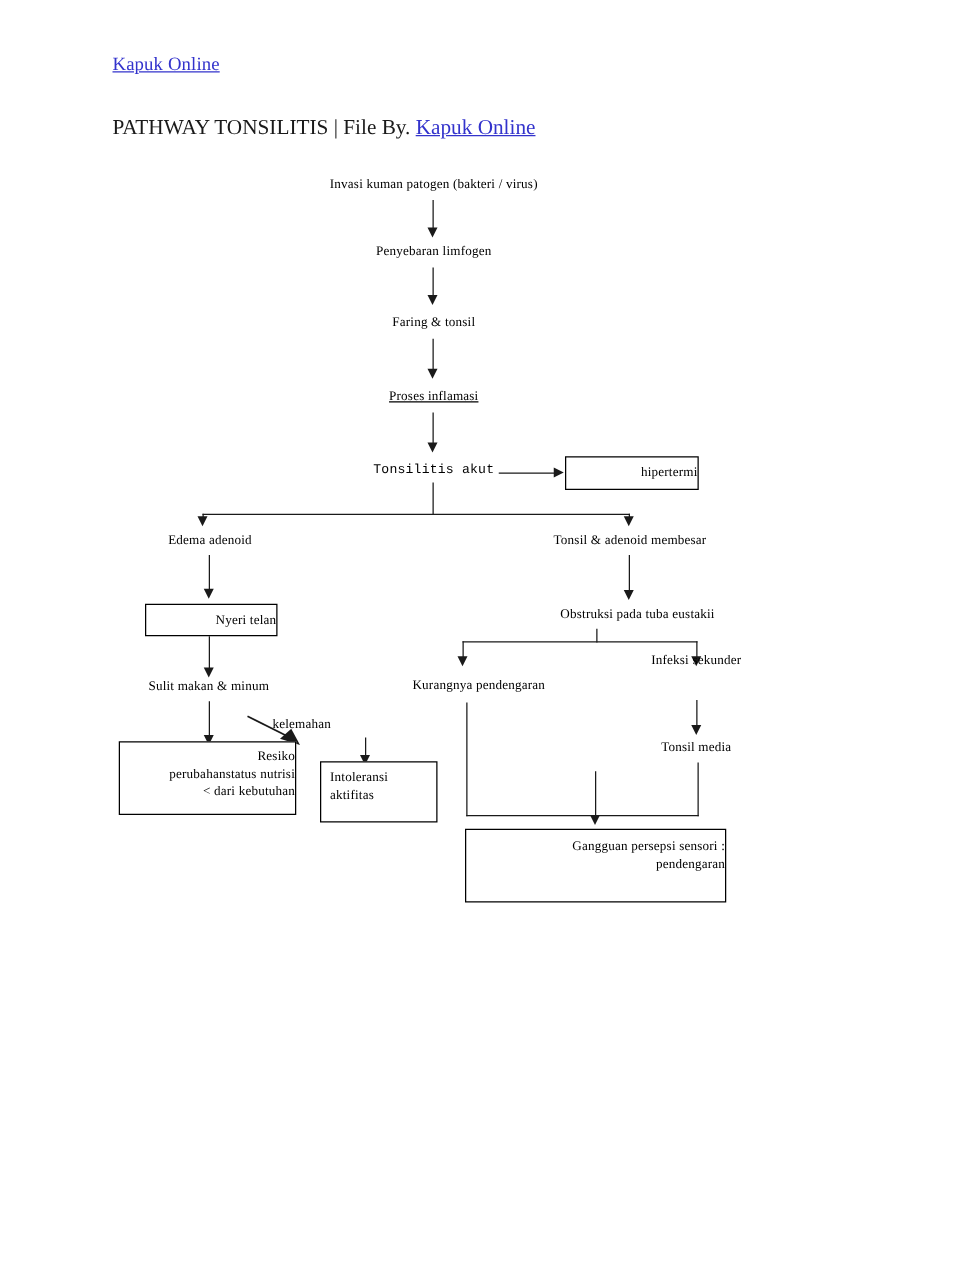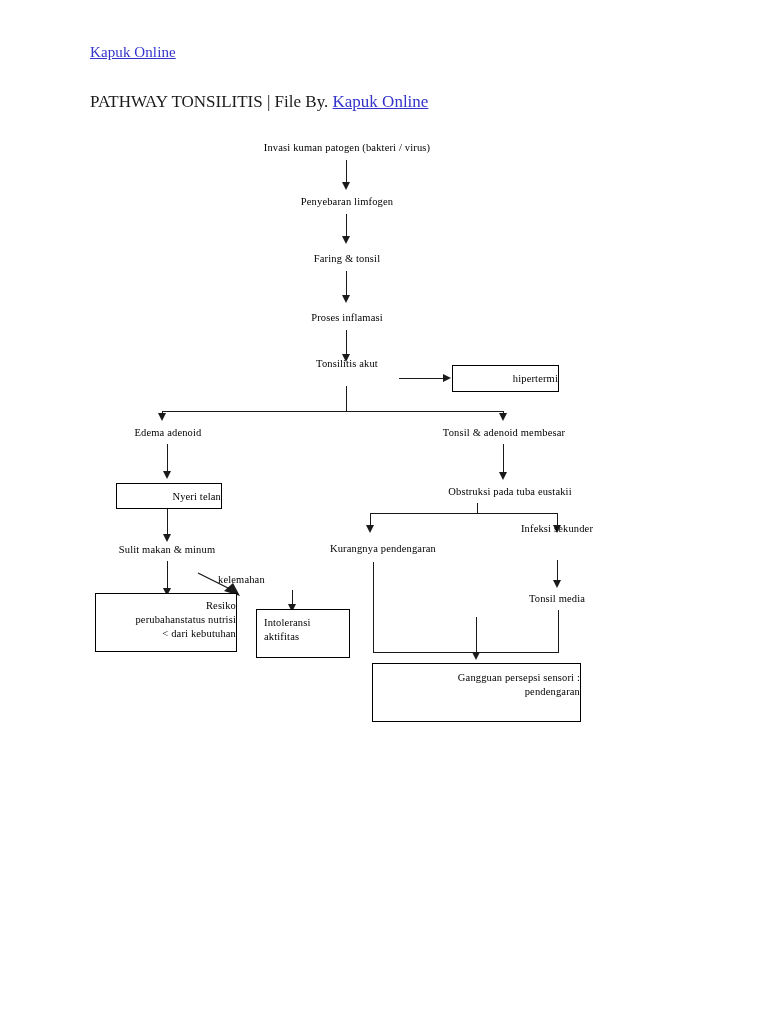--- a/index.html
+++ b/index.html
@@ -133,26 +133,26 @@
   <div class="node center" style="left:347px; top:195px;">Penyebaran limfogen</div>
 
   <div class="vline" style="left:346px; top:214px; height:26px;"></div>
   <div class="arrow-down" style="left:342px; top:236px;"></div>
 
   <div class="node center" style="left:347px; top:252px;">Faring &amp; tonsil</div>
 
   <div class="vline" style="left:346px; top:271px; height:28px;"></div>
   <div class="arrow-down" style="left:342px; top:295px;"></div>
 
-  <div class="node center" style="left:347px; top:311px;">Proses inflamasi</div>
+  <div class="node center" style="left:347px; top:311px;text-decoration:underline;">Proses inflamasi</div>
 
   <div class="vline" style="left:346px; top:330px; height:28px;"></div>
   <div class="arrow-down" style="left:342px; top:354px;"></div>
 
-  <div class="node center" style="left:347px; top:357px;">Tonsilitis akut</div>
+  <div class="node center" style="left:347px; top:370px;font-family:Liberation Mono, monospace;">Tonsilitis akut</div>
 
   <div class="hline" style="left:399px; top:378px; width:46px;"></div>
   <div class="arrow-right" style="left:443px; top:374px;"></div>
 
   <div class="boxed ctr" style="left:452px; top:365px; width:107px; height:27px; padding-top:6px;">hipertermi</div>
 
   <div class="vline" style="left:346px; top:386px; height:26px;"></div>
   <div class="hline" style="left:162px; top:411px; width:342px;"></div>
   <div class="vline" style="left:162px; top:411px; height:6px;"></div>
   <div class="arrow-down" style="left:158px; top:413px;"></div>

